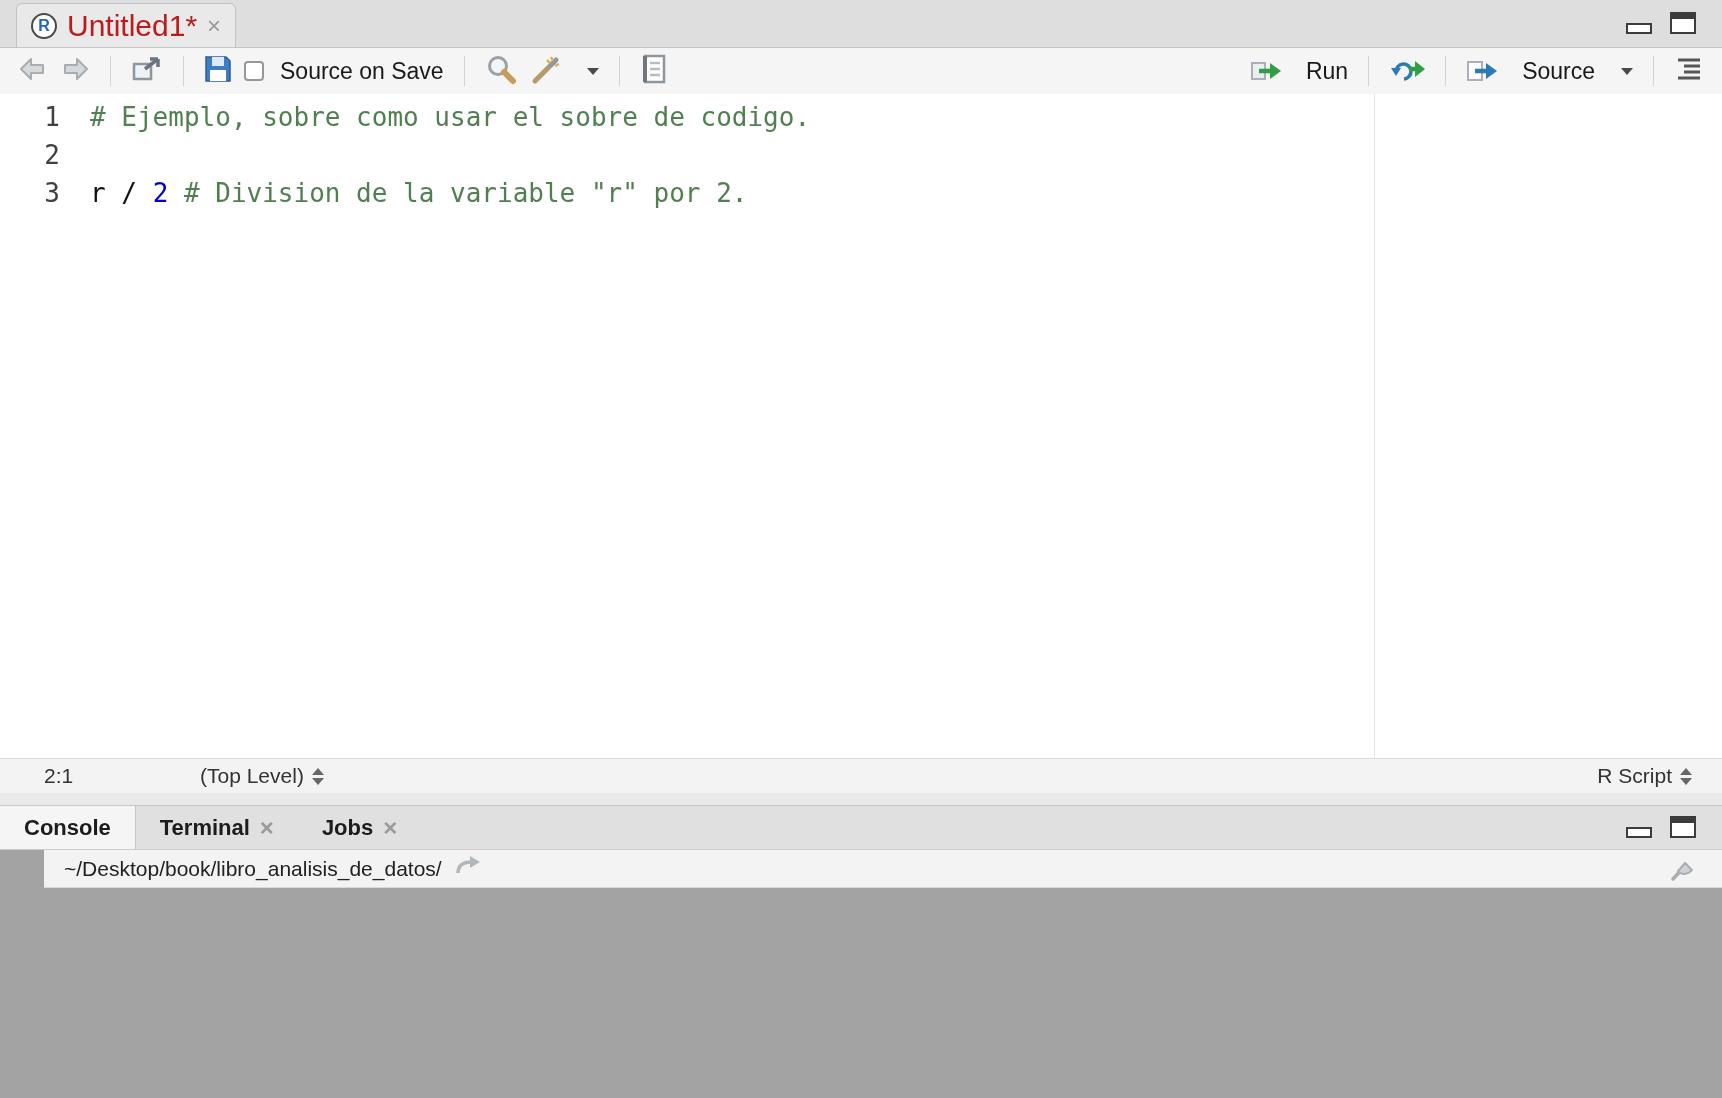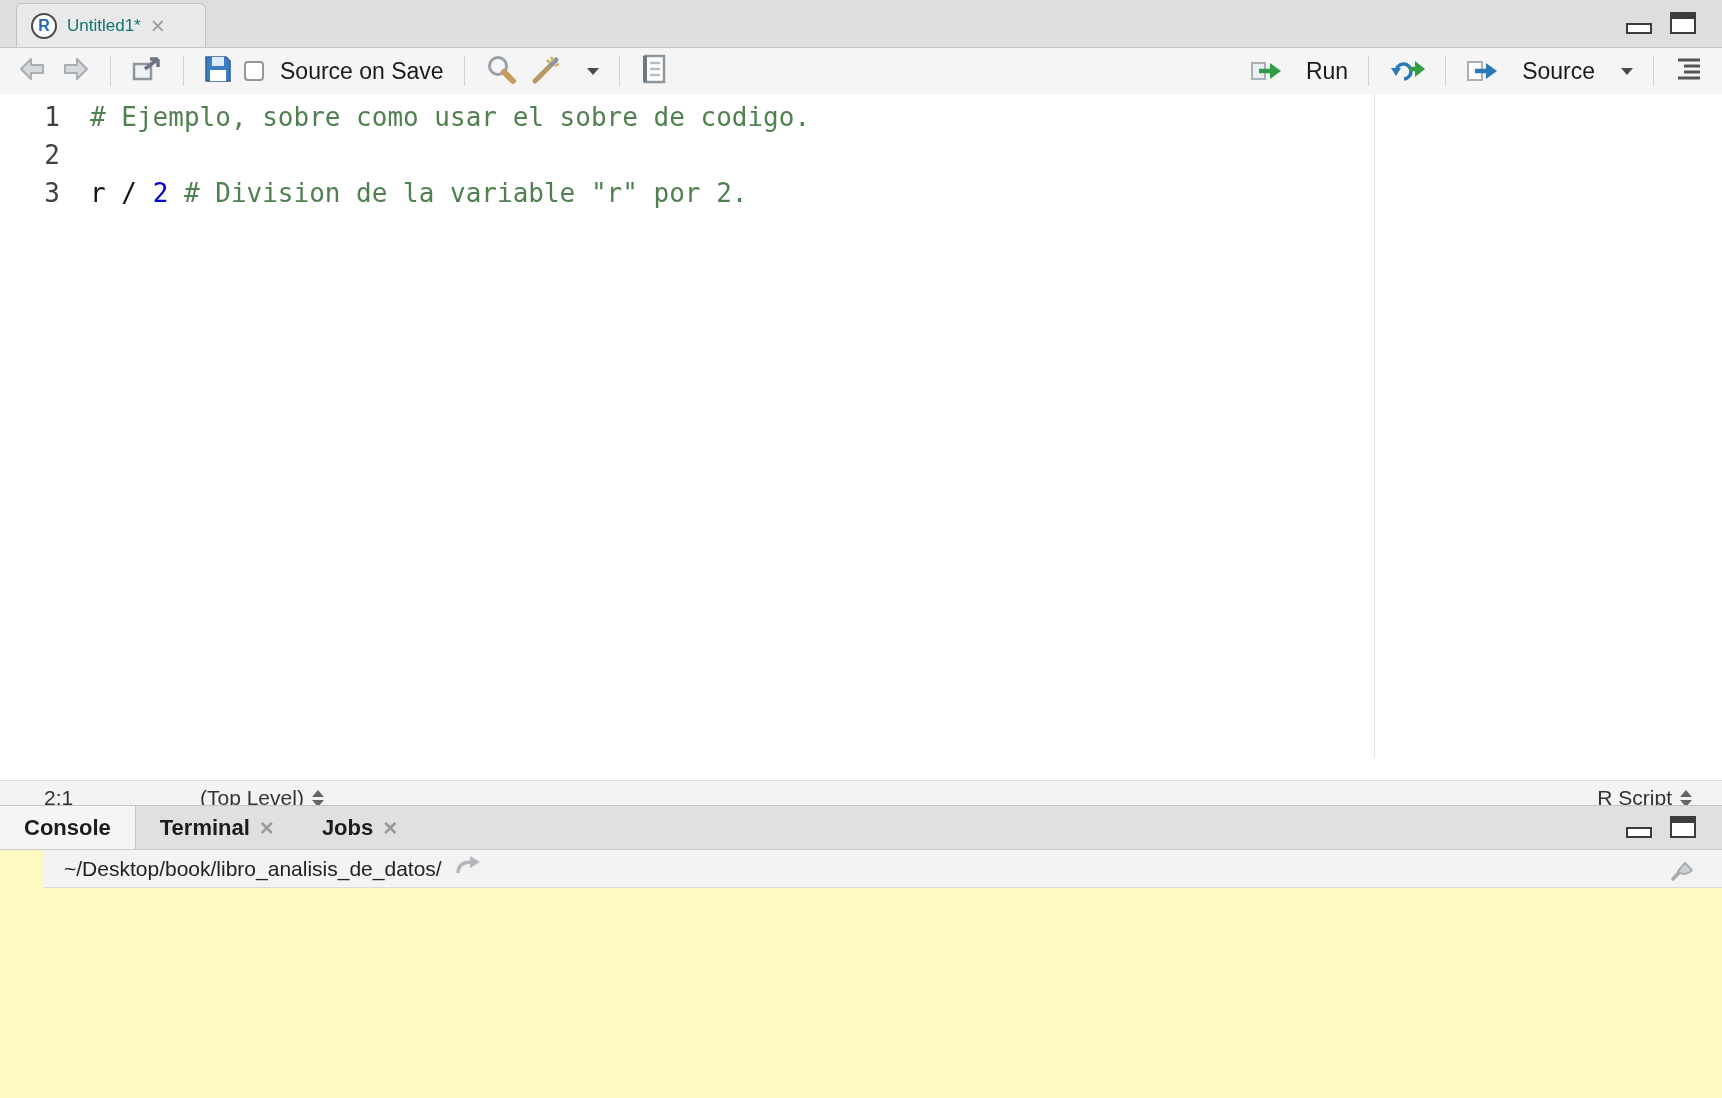--- a/index.html
+++ b/index.html
@@ -5,21 +5,21 @@
   * { margin:0; padding:0; box-sizing:border-box; }
   html,body { width:1722px; height:1098px; background:#e9e9e9; font-family:"Liberation Sans", sans-serif; }
   .app { position:relative; width:1722px; height:1098px; background:#e9e9e9; overflow:hidden; }
 
   
   .source-pane { position:absolute; top:0; left:0; width:1722px; height:793px; background:#fff; border-bottom:1px solid #c6c6c6; }
 
   .src-tabbar { height:48px; background:#dedede; border-bottom:1px solid #c6c6c6; position:relative; display:flex; align-items:flex-end; }
   .src-tab { margin-left:16px; height:44px; min-width:190px; background:#e9e9e9; border:1px solid #c2c2c2; border-bottom:none; border-radius:6px 6px 0 0; display:flex; align-items:center; padding:0 14px; gap:10px; }
   .rfile-icon { width:26px; height:26px; border-radius:50%; border:2px solid #4a4a4a; background:#fff; color:#2166b8; font-weight:bold; font-size:16px; display:flex; align-items:center; justify-content:center; }
-  .src-tab-title { color:#0f766e; font-size:17px; }
+  .src-tab-title { color:#b91c1c; font-size:30px; }
   .tab-close { color:#9a9a9a; font-size:24px; line-height:24px; }
 
   .win-controls { position:absolute; right:26px; top:12px; display:flex; gap:18px; align-items:flex-end; }
   .min-icon { width:26px; height:11px; border:2.5px solid #3c3c3c; background:#fff; }
   .max-icon { width:26px; height:22px; border:2.5px solid #3c3c3c; border-top-width:7px; background:#fff; }
 
   .src-toolbar { height:46px; background:#f5f5f5; display:flex; align-items:center; padding:0 18px; gap:12px; }
   .tb-label { font-size:23px; color:#1a1a1a; }
   .tb-sep { width:1px; height:30px; background:#d2d2d2; margin:0 8px; }
   .checkbox { width:20px; height:20px; border:2px solid #97979a; border-radius:4px; background:#fff; margin-right:4px; }
@@ -30,30 +30,30 @@
   .margin-line { position:absolute; left:1374px; top:0; bottom:0; width:1px; background:#e4e4e4; }
   .code-line { display:flex; height:38px; line-height:38px; }
   .gutter { width:60px; text-align:right; color:#404040; flex:none; }
   .code-text { margin-left:30px; white-space:pre; }
   .c-comment { color:#508050; }
   .c-num { color:#0000cd; }
   .c-plain { color:#111; }
   .selected { background:#b7d7fd; display:inline-block; height:38px; line-height:38px; }
   .caret { display:inline-block; width:3px; height:30px; background:#000; vertical-align:middle; margin-right:-3px; position:relative; z-index:2; }
 
-  .statusbar { height:35px; background:#f3f3f3; border-top:1px solid #dcdcdc; display:flex; align-items:center; font-size:21px; color:#333; padding:0 16px; position:relative;margin-top:22px; }
+  .statusbar { height:35px; background:#f3f3f3; border-top:1px solid #dcdcdc; display:flex; align-items:center; font-size:21px; color:#333; padding:0 16px; position:relative; }
   .sb-pos { margin-left:28px; width:110px; }
   .sb-scope { margin-left:46px; display:flex; align-items:center; gap:8px; }
   .updown { display:inline-flex; flex-direction:column; gap:3px; }
   .tri-up { width:0; height:0; border-left:6px solid transparent; border-right:6px solid transparent; border-bottom:7px solid #666; }
   .tri-dn { width:0; height:0; border-left:6px solid transparent; border-right:6px solid transparent; border-top:7px solid #666; }
   .sb-type { position:absolute; right:30px; display:flex; align-items:center; gap:8px; }
 
   
-  .console-pane { position:absolute; top:805px; left:0; width:1722px; height:293px; background:#fef9c3; border-top:1px solid #c6c6c6; }
+  .console-pane { position:absolute; top:805px; left:0; width:1722px; height:293px; background:#a3a3a3; border-top:1px solid #c6c6c6; }
   .con-tabbar { height:44px; background:#e0e0e0; display:flex; align-items:stretch; position:relative; border-bottom:1px solid #cccccc; }
   .con-tab { padding:0 24px; display:flex; align-items:center; gap:10px; font-weight:bold; font-size:22px; color:#1c1c1c; }
   .con-tab.active { background:#f5f5f5; border-right:1px solid #c6c6c6; }
   .wd-bar { height:38px; background:#f3f3f3; border-bottom:1px solid #d9d9d9; display:flex; align-items:center; padding:0 20px; font-size:21px; color:#222; gap:12px; position:relative;margin-left:44px; }
   .broom-wrap { position:absolute; right:22px; top:5px; }
   .console-out { background:#fff; font-family:"DejaVu Sans Mono", monospace; font-size:26px; padding:8px 0 0 20px; }
   .console-line { height:40px; line-height:40px; white-space:pre; color:#0013cd; }
   .con-caret { display:inline-block; width:3px; height:30px; background:#000; vertical-align:middle; margin-left:16px; }
 </style>
 </head>

